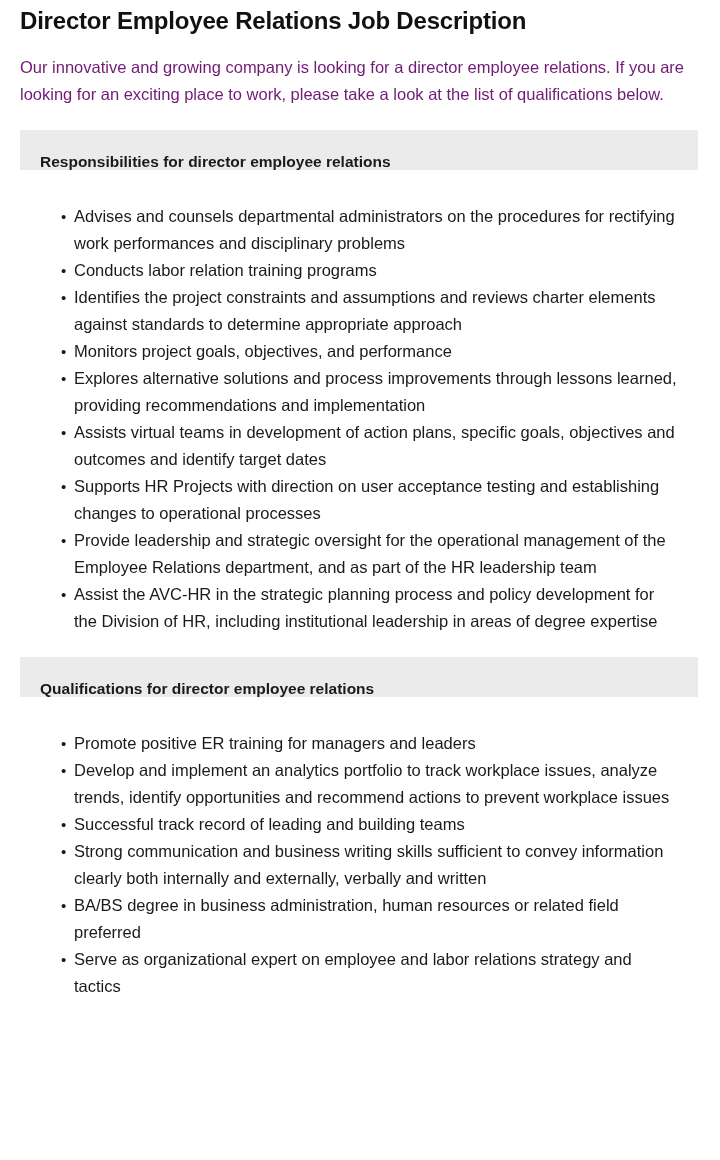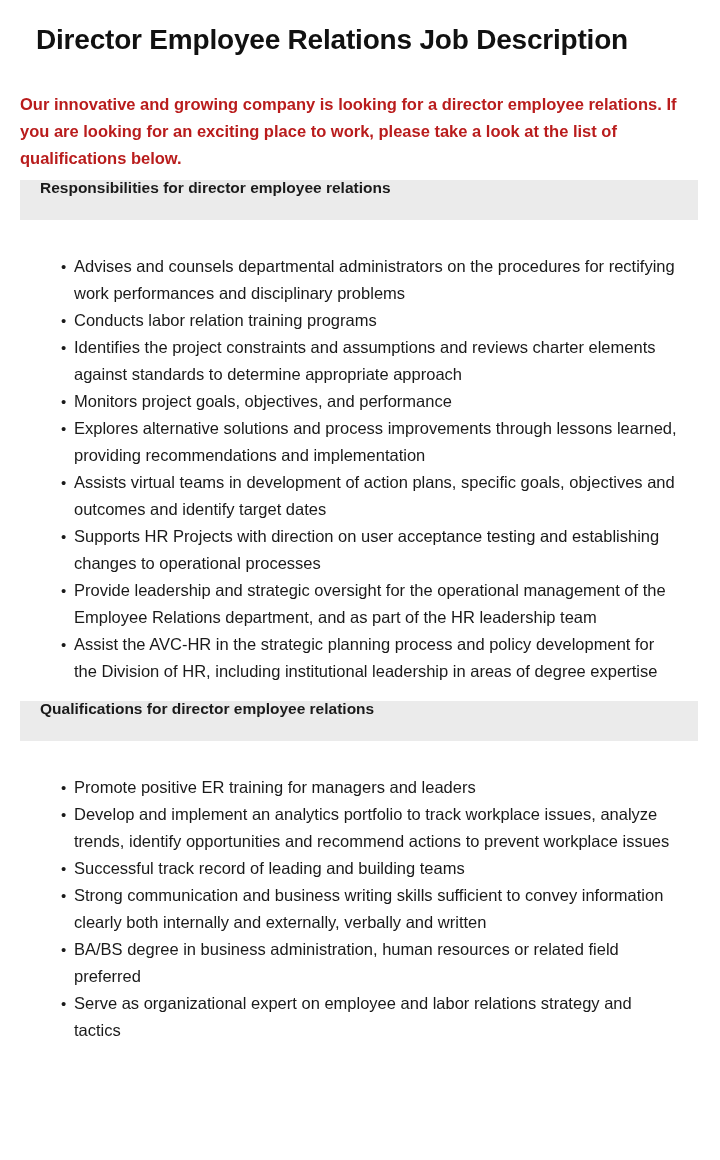--- a/index.html
+++ b/index.html
@@ -16,50 +16,49 @@
     -webkit-font-smoothing: antialiased;
     overflow: hidden;
   }
 
   .page {
     width: 720px;
     padding: 0;
   }
 
   .page-title {
-    font-size: 28px;
+    font-size: 24px;
     font-weight: bold;
     line-height: 1.2;
     letter-spacing: -0.2px;
     color: #111111;
-    margin: 16px;
+    margin: 0;
     padding: 7px 20px 0 20px;
     white-space: nowrap;
   }
 
   .intro {
     font-size: 16.5px;
     line-height: 27px;
-    color: #b91c1c;
+    color: #701a75;
     margin: 0;
     padding: 18px 22px 0 20px;
-    font-weight: bold;
   }
 
   .section {
     margin: 0;
     padding: 0;
   }
 
   .section-header {
-    margin: 8px 22px 0 20px;
+    margin: 22px 22px 0 20px;
     background: #ebebeb;
     height: 40px;
     display: flex;
-    align-items: flex-start;
+    align-items: flex-end;
     padding: 0 20px;
   }
 
   .section-header-label {
     font-size: 15.5px;
     font-weight: bold;
     color: #1a1a1a;
     line-height: 1;
   }
 

